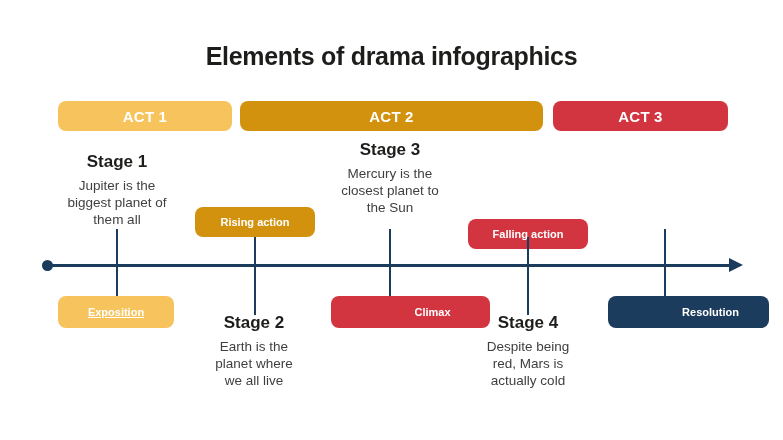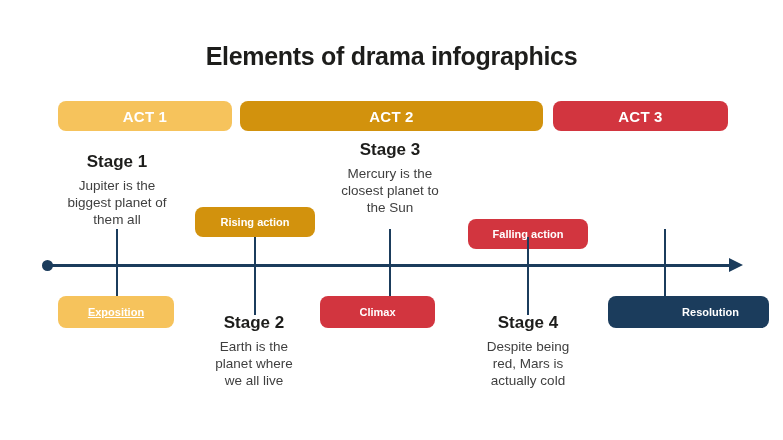--- a/index.html
+++ b/index.html
@@ -74,21 +74,21 @@
     display: flex;
     align-items: center;
     justify-content: center;
     color: var(--badge-text, #ffffff);
     font-size: 11px;
     font-weight: 700;
   }
   .badge-rising     { left: 195px; top: 207px; width: 120px; background: var(--dark-gold, #d2920d); }
   .badge-falling    { left: 468px; top: 207px; width: 120px; background: var(--red, #d2353f); margin-top: 12px; }
   .badge-exposition { left: 58px;  top: 296px; width: 116px; height: 32px; background: var(--light-gold, #f6c35c); text-decoration: underline; }
-  .badge-climax     { left: 320px; top: 296px; width: 115px; height: 32px; background: var(--red, #d2353f); }
+  .badge-climax     { left: 331px; top: 296px; width: 115px; height: 32px; background: var(--red, #d2353f); padding-left: 44px; }
   .badge-resolution { left: 608px; top: 296px; width: 117px; height: 32px; background: var(--navy, #1b3c5c); padding-left: 44px; }
 
   .timeline-line {
     position: absolute;
     left: 47px;
     top: 264px;
     width: 686px;
     height: 3px;
     background: var(--navy, #1b3c5c);
   }

